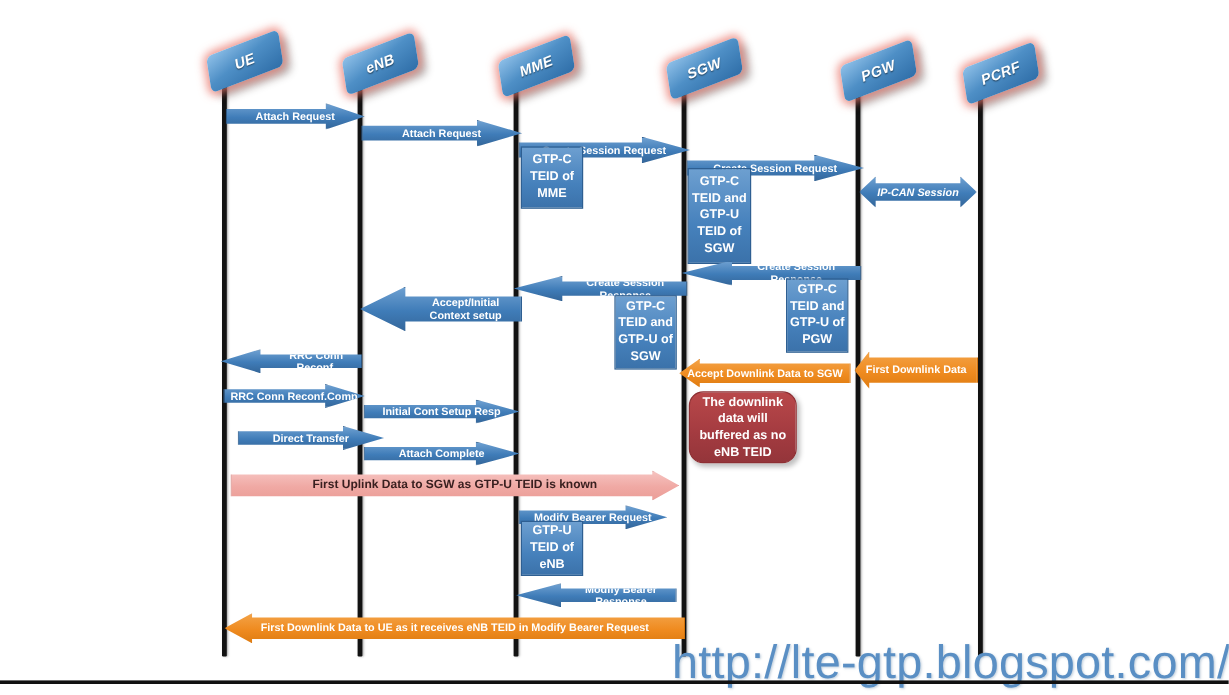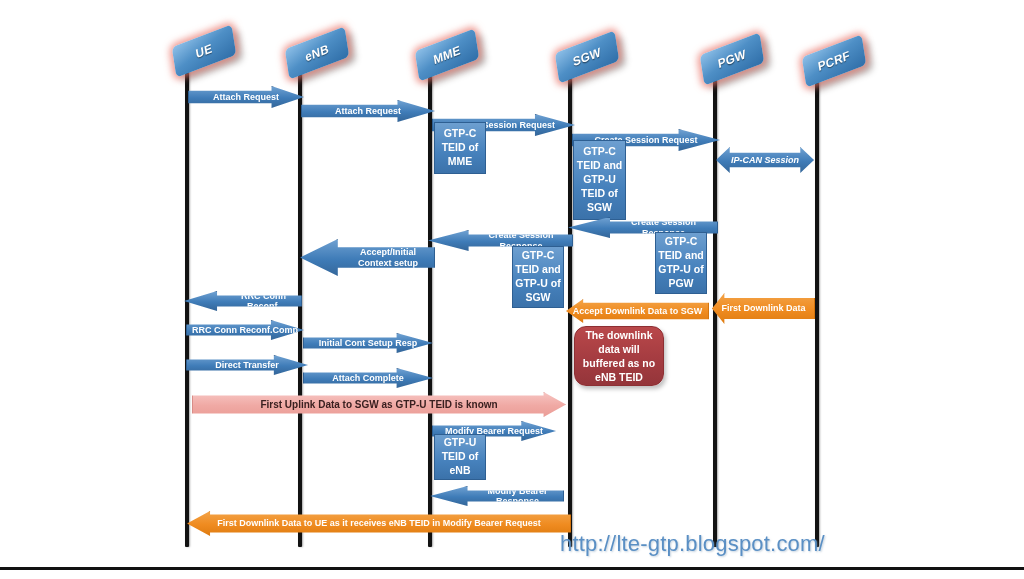--- a/index.html
+++ b/index.html
@@ -63,21 +63,21 @@
 
   
   .note{position:absolute;box-sizing:border-box;border-radius:12px;
       background:linear-gradient(180deg,#b9484a 0%,#a53c41 55%,#94353a 100%);
       border:1px solid #8d2f33;color:#ffffff;
       display:flex;align-items:center;justify-content:center;text-align:center;
       font-size:10.5px;font-weight:700;line-height:1.34;padding:4px 6px;
       box-shadow:2px 3px 4px rgba(0,0,0,.25);}
 
   
-  .watermark{position:absolute;color:#5a8fc4;font-size:22px;font-weight:400;
+  .watermark{position:absolute;color:#5a8fc4;font-size:39px;font-weight:400;
       letter-spacing:.2px;white-space:nowrap;
       text-shadow:1px 1px 2px rgba(120,150,180,.45);}
 
   .t9{font-size:9px;}
   .t10{font-size:10px;}
   .sb{font-weight:600;}
 </style>
 </head>
 <body>
 
@@ -176,21 +176,21 @@
   </div>
 
   <div class="arrow a-blue ar-right" style="left:186px;top:320px;width:118px;height:20px;">
     <span class="txt t9 sb">RRC Conn Reconf.Comp</span>
   </div>
 
   <div class="arrow a-blue ar-right" style="left:303px;top:333px;width:130px;height:20px;">
     <span class="txt t9 sb">Initial Cont Setup Resp</span>
   </div>
 
-  <div class="arrow a-blue ar-right" style="left:186px;top:355px;width:122px;height:20px;">
+  <div class="arrow a-blue ar-right" style="left:198px;top:355px;width:122px;height:20px;">
     <span class="txt t9 sb">Direct Transfer</span>
   </div>
 
   <div class="arrow a-blue ar-right" style="left:303px;top:368px;width:130px;height:20px;">
     <span class="txt t9 sb">Attach Complete</span>
   </div>
 
   <div class="arrow a-orange ar-left-w" style="left:566px;top:299px;width:143px;height:24px;">
     <span class="txt t9 sb">Accept Downlink Data to SGW</span>
   </div>

